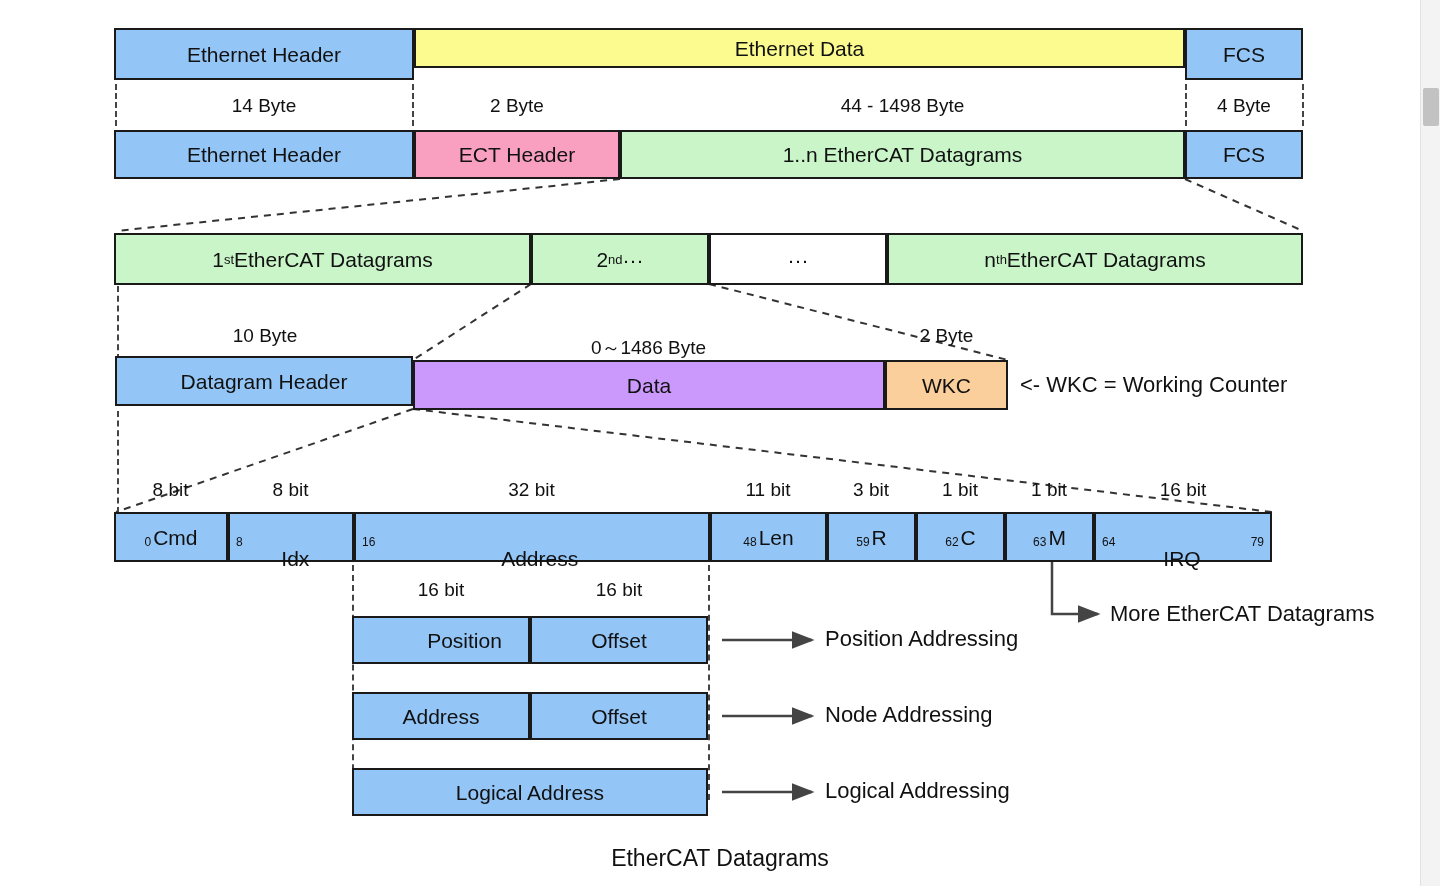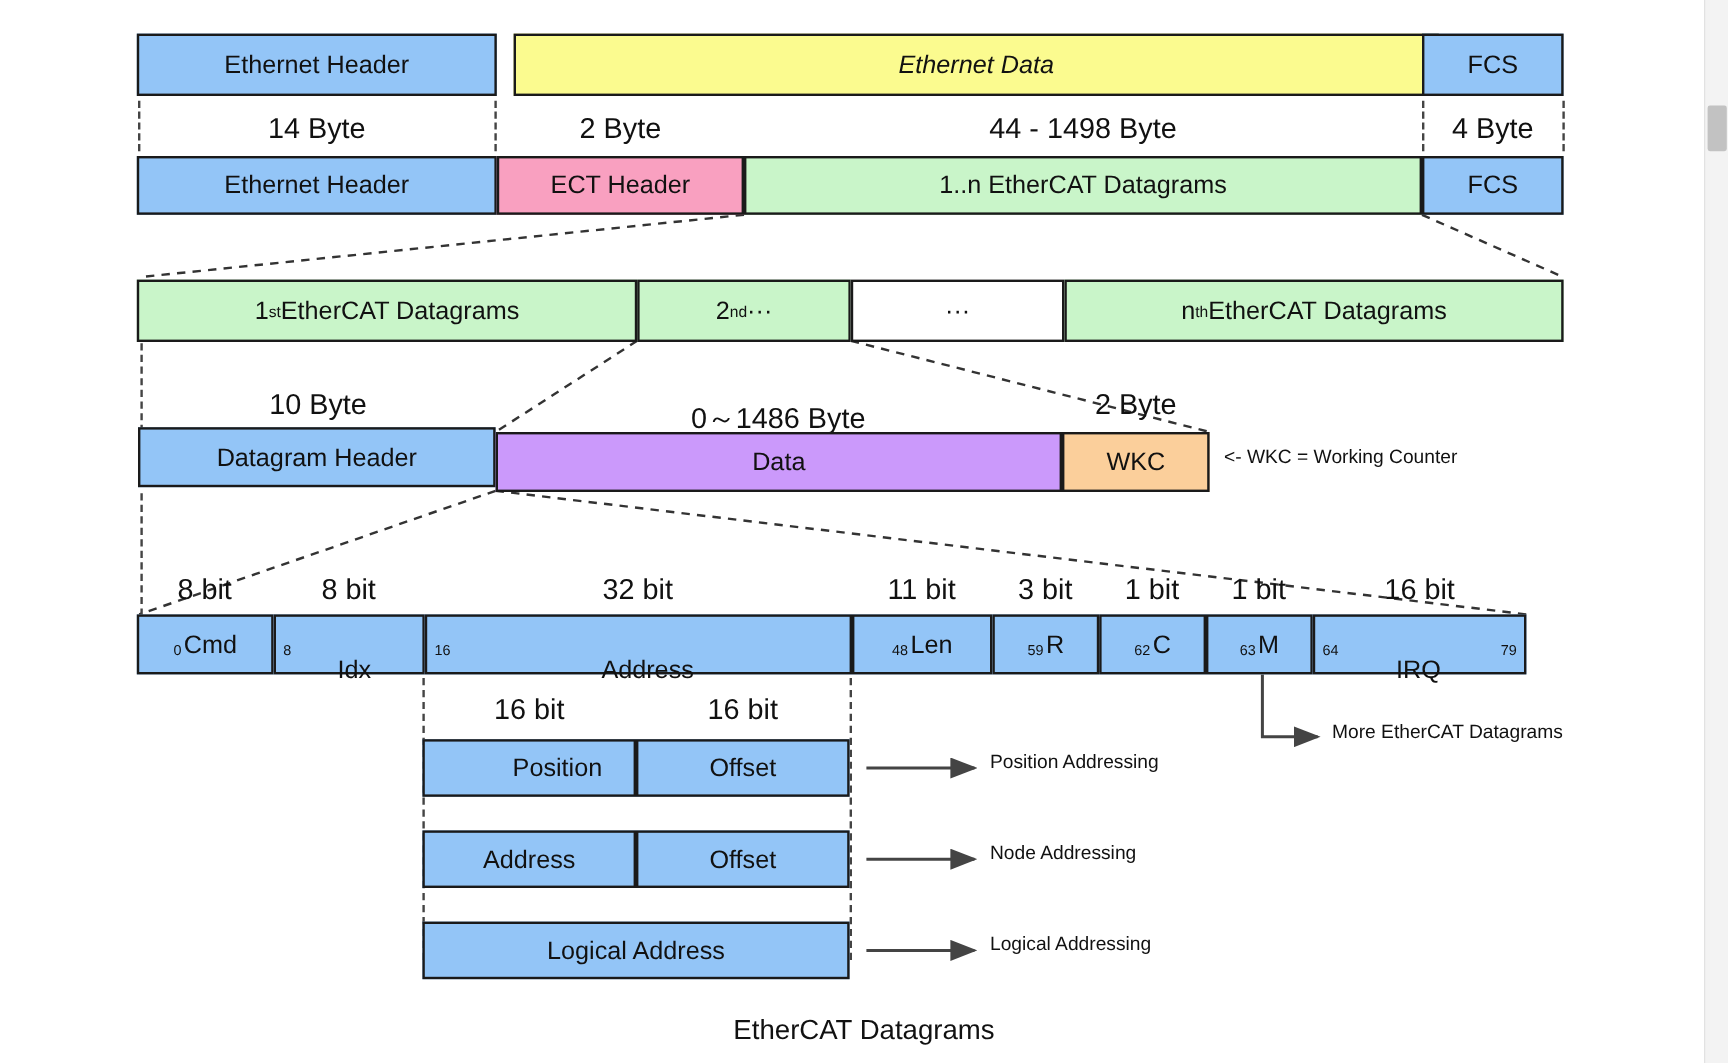--- a/index.html
+++ b/index.html
@@ -45,27 +45,27 @@
   .cell.yellow { background: #fbfb8f; }
   .cell.pink   { background: #f9a0c0; }
   .cell.green  { background: #c9f5c9; }
   .cell.purple { background: #cb99fb; }
   .cell.orange { background: #fbcf9b; }
   .cell.white  { background: #ffffff; }
 
   
   .lbl {
     position: absolute;
-    font-size: 24px;
+    font-size: 19px;
     color: #111111;
     white-space: nowrap;
     text-align: center;
     line-height: 1;
   }
-  .lbl.note { font-size: 16px; }
+  .lbl.note { font-size: 22px; }
 
   
   .bitcell {
     position: absolute;
     border: 2px solid #1a1a1a;
     background: #93c5f7;
     display: flex;
     align-items: center;
     justify-content: center;
     font-size: 21px;
@@ -143,21 +143,21 @@
   <div class="vguide" style="left:1185px;top:84px;  height:42px;"></div>
   <div class="vguide" style="left:1302px;top:84px;  height:42px;"></div>
 
   <div class="vguide" style="left:117px; top:286px; height:74px;"></div>
   <div class="vguide" style="left:117px; top:411px; height:102px;"></div>
 
   <div class="vguide" style="left:352px; top:565px; height:235px;"></div>
   <div class="vguide" style="left:708px; top:565px; height:235px;"></div>
 
   <div class="cell blue" style="left:114px; top:28px; width:300px; height:52px;">Ethernet Header</div>
-  <div class="cell yellow" style="left:428px; top:28px; width:771px; height:52px;font-style:italic;">Ethernet Data</div>
+  <div class="cell yellow" style="left:414px; top:28px; width:771px; height:40px;">Ethernet Data</div>
   <div class="cell blue" style="left:1185px; top:28px; width:118px; height:52px;">FCS</div>
 
   <div class="lbl" style="left:114px; top:96px; width:300px;">14 Byte</div>
   <div class="lbl" style="left:414px; top:96px; width:206px;">2 Byte</div>
   <div class="lbl" style="left:620px; top:96px; width:565px;">44 - 1498 Byte</div>
   <div class="lbl" style="left:1185px; top:96px; width:118px;">4 Byte</div>
 
   <div class="cell blue" style="left:114px; top:130px; width:300px; height:49px;">Ethernet Header</div>
   <div class="cell pink" style="left:414px; top:130px; width:206px; height:49px;">ECT Header</div>
   <div class="cell green" style="left:620px; top:130px; width:565px; height:49px;">1..n EtherCAT Datagrams</div>

